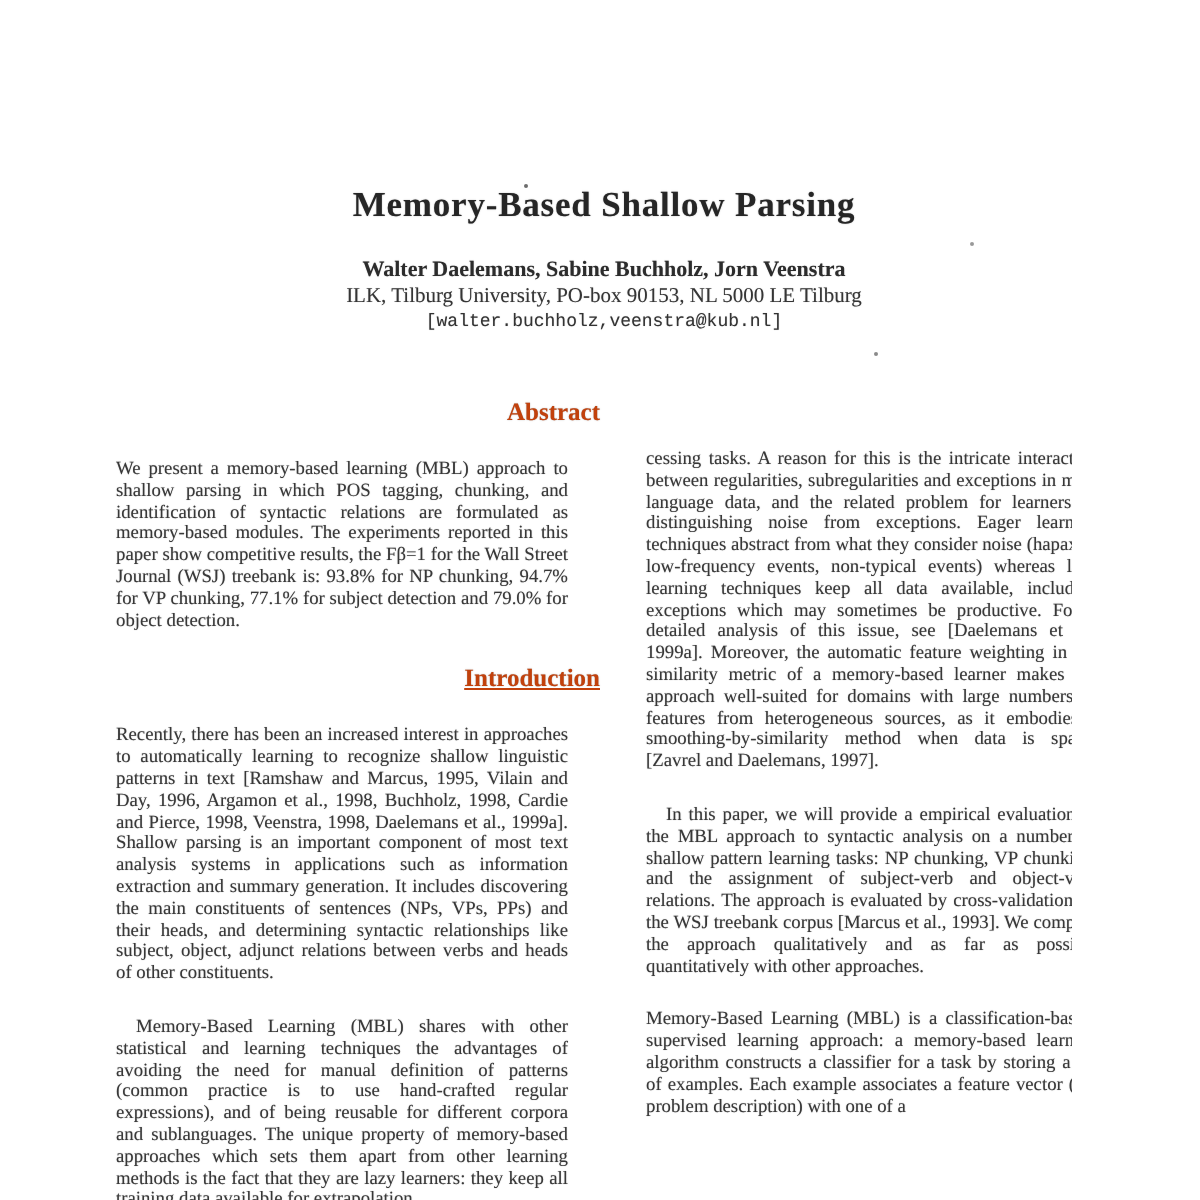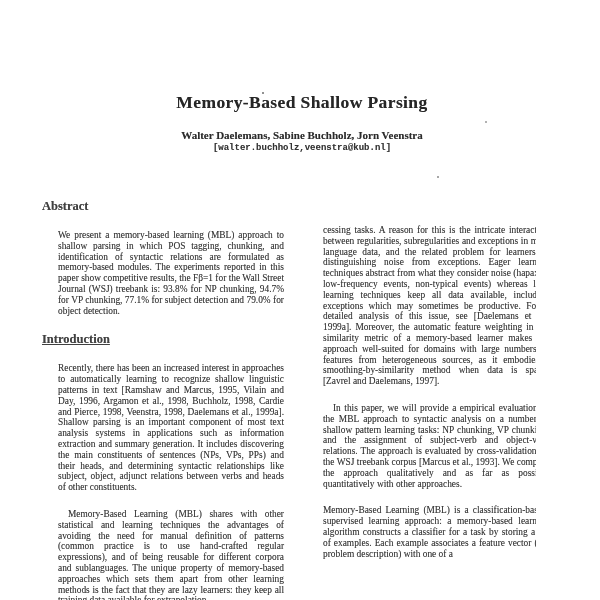--- a/index.html
+++ b/index.html
@@ -44,41 +44,40 @@
     color: #353535;
     text-shadow: 0 0 0.5px rgba(90,90,90,0.45);
     margin: 0 0 2px 0;
   }
   .paper-email {
     font-family: "Liberation Mono", "DejaVu Sans Mono", monospace;
     font-size: 9px;
     color: #333333;
     text-shadow: 0 0 0.5px rgba(90,90,90,0.45);
     margin: 0;
-    font-weight: bold;
   }
   
   .col {
     position: absolute;
     width: 258px;
     font-size: 9.4px;
     line-height: 10.8px;
     text-align: justify;
     text-shadow: 0 0 0.55px rgba(90,90,90,0.55);
     color: #383838;
   }
   .col-left  { left: 42px;  top: 199px; }
   .col-right { left: 307px; top: 209px; }
   .col p { margin: 16px; font-family: Liberation Serif, serif; }
   .col p.indent { text-indent: 10px; }
   h2.col-heading {
     font-size: 12.5px;
     font-weight: bold;
-    text-align: left;
-    color: #404040;
+    text-align: right;
+    color: #c2410c;
     text-shadow: 0 0 0.6px rgba(70,70,70,0.5);
     margin: 0 0 4px 0;
     line-height: 15px;
   }
   h2.mid-heading { margin-top: 13px; text-decoration: underline; }
   h2.section-heading {
     font-size: 13px;
     margin-top: 10px;
     margin-bottom: 5px;
     line-height: 15.5px;
@@ -98,20 +97,21 @@
 
 <div class="canvas">
 
   <span class="speck speck-1"></span>
   <span class="speck speck-2"></span>
   <span class="speck speck-3"></span>
 
   <div class="head">
     <h1 class="paper-title">Memory-Based Shallow Parsing</h1>
     <p class="paper-authors">Walter Daelemans, Sabine Buchholz, Jorn Veenstra</p>
+    <p class="paper-affil">ILK, Tilburg University, PO-box 90153, NL 5000 LE Tilburg</p>
     <p class="paper-email">[walter.buchholz,veenstra@kub.nl]</p>
   </div>
 
   <div class="col col-left">
     <h2 class="col-heading">Abstract</h2>
     <p>We present a memory-based learning (MBL) approach to shallow parsing in which POS tagging, chunking, and identification of syntactic relations are formulated as memory-based modules. The experiments reported in this paper show competitive results, the Fβ=1 for the Wall Street Journal (WSJ) treebank is: 93.8% for NP chunking, 94.7% for VP chunking, 77.1% for subject detection and 79.0% for object detection.</p>
     <h2 class="col-heading mid-heading">Introduction</h2>
     <p>Recently, there has been an increased interest in approaches to automatically learning to recognize shallow linguistic patterns in text [Ramshaw and Marcus, 1995, Vilain and Day, 1996, Argamon et al., 1998, Buchholz, 1998, Cardie and Pierce, 1998, Veenstra, 1998, Daelemans et al., 1999a]. Shallow parsing is an important component of most text analysis systems in applications such as information extraction and summary generation. It includes discovering the main constituents of sentences (NPs, VPs, PPs) and their heads, and determining syntactic relationships like subject, object, adjunct relations between verbs and heads of other constituents.</p>
     <p class="indent">Memory-Based Learning (MBL) shares with other statistical and learning techniques the advantages of avoiding the need for manual definition of patterns (common practice is to use hand-crafted regular expressions), and of being reusable for different corpora and sublanguages. The unique property of memory-based approaches which sets them apart from other learning methods is the fact that they are lazy learners: they keep all training data available for extrapolation.</p>
   </div>

